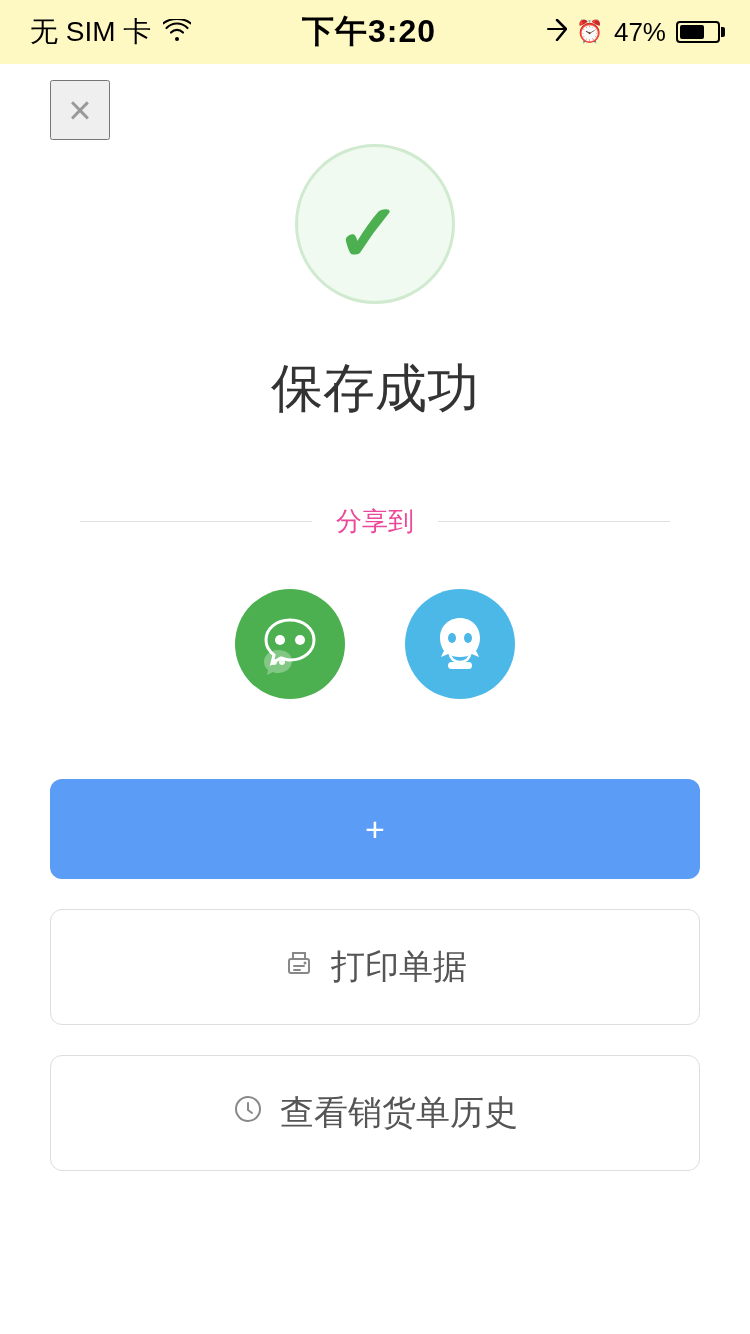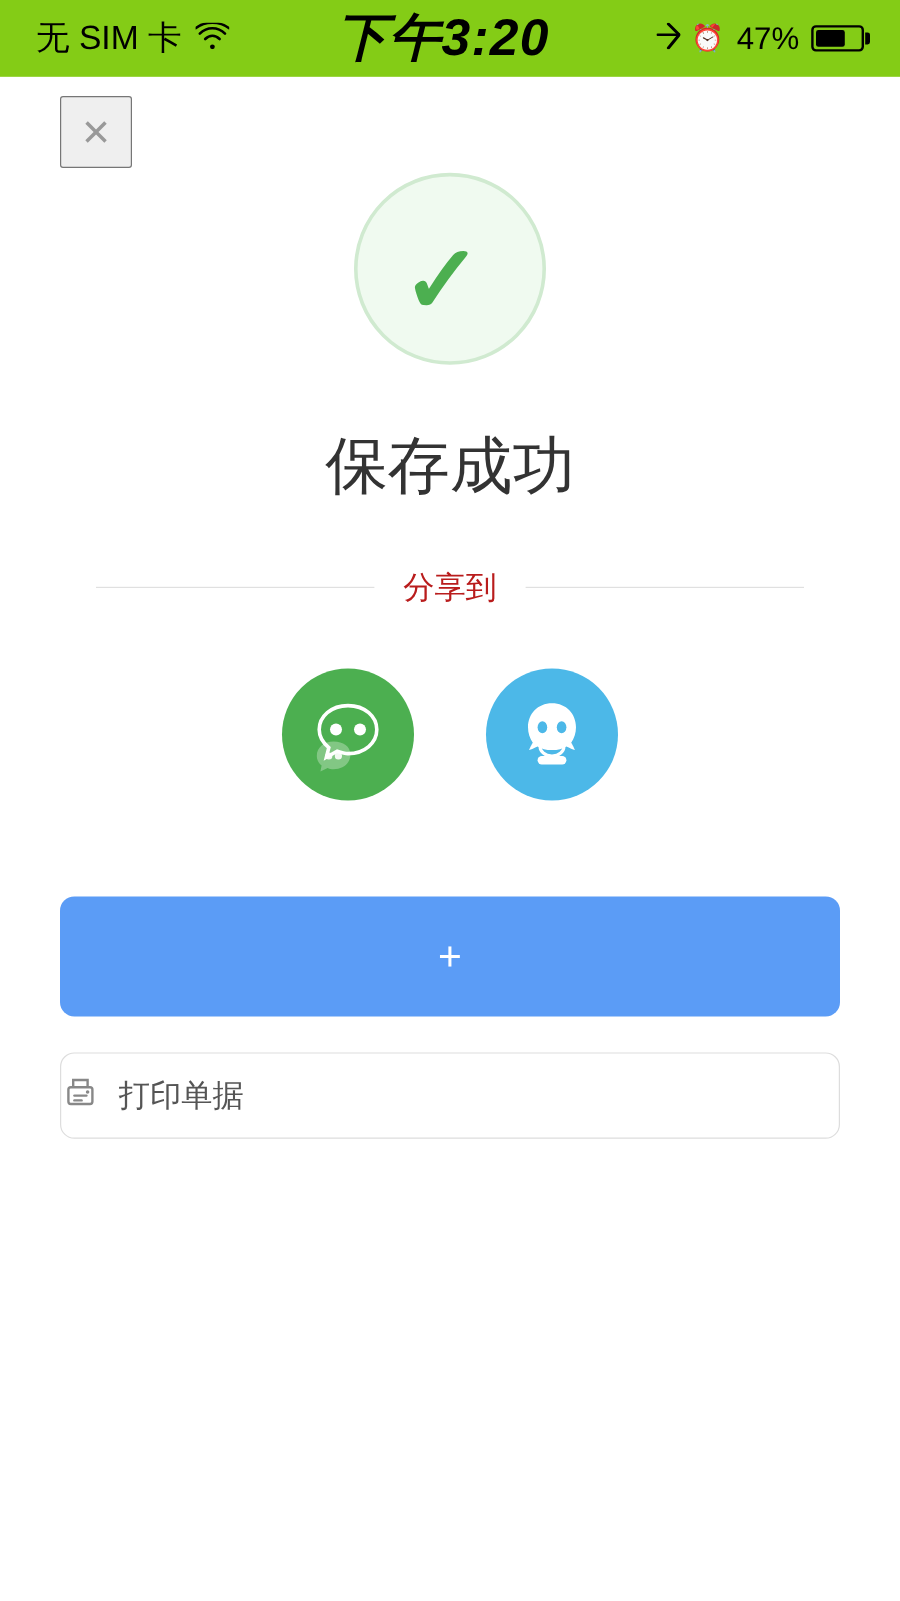--- a/index.html
+++ b/index.html
@@ -15,38 +15,37 @@
     }
 
     
     .status-bar {
       width: 100%;
       height: 64px;
       display: flex;
       align-items: center;
       justify-content: space-between;
       padding: 0 30px;
-      background: #84cc16;
+      background: #fef9c3;
     }
 
     .status-left {
       display: flex;
       align-items: center;
       gap: 12px;
       font-size: 28px;
       color: #000;
       font-weight: 500;
     }
 
     .status-center {
-      font-size: 43px;
+      font-size: 32px;
       font-weight: 600;
       color: #000;
       letter-spacing: 1px;
-      font-style: italic;
     }
 
     .status-right {
       display: flex;
       align-items: center;
       gap: 10px;
       font-size: 26px;
       color: #000;
     }
 
@@ -133,42 +132,42 @@
       color: #4caf50;
       font-weight: 700;
       line-height: 1;
     }
 
     
     .success-title {
       font-size: 52px;
       font-weight: 500;
       color: #333;
-      margin-bottom: 48px;
+      margin-bottom: 80px;
     }
 
     
     .share-divider {
       width: 100%;
       display: flex;
       align-items: center;
       padding: 0 80px;
       margin-bottom: 50px;
     }
 
     .divider-line {
       flex: 1;
       height: 1px;
       background: #e0e0e0;
     }
 
     .share-label {
       padding: 0 24px;
       font-size: 26px;
-      color: #b91c1c;
+      color: #ec4899;
     }
 
     
     .share-icons {
       display: flex;
       gap: 60px;
       margin-bottom: 80px;
     }
 
     .share-icon-btn {
@@ -216,29 +215,29 @@
       color: #fff;
       display: flex;
       align-items: center;
       justify-content: center;
       gap: 16px;
       cursor: pointer;
     }
 
     .btn-secondary {
       width: 100%;
-      height: 72px;
+      height: 116px;
       background: #fff;
       border: 1.5px solid #ddd;
       border-radius: 12px;
-      font-size: 26px;
+      font-size: 34px;
       color: #555;
       display: flex;
       align-items: center;
-      justify-content: flex-start;
+      justify-content: center;
       gap: 16px;
       cursor: pointer;
     }
   </style>
 </head>
 <body>
 
 <div class="status-bar">
   <div class="status-left">
     <span>无 SIM 卡</span>
@@ -321,15 +320,24 @@
           <rect x="6" y="12" width="20" height="14" rx="2" stroke="#888" stroke-width="2"></rect>
           <path d="M10 12V6h12v6" stroke="#888" stroke-width="2"></path>
           <rect x="10" y="18" width="12" height="2" fill="#888" rx="1"></rect>
           <rect x="10" y="22" width="8" height="2" fill="#888" rx="1"></rect>
           <circle cx="22" cy="16" r="1.5" fill="#888"></circle>
         </svg>
       </span>
       <span>打印单据</span>
     </button>
 
+    <button class="btn-secondary">
+      <span>
+        <svg width="32" height="32" viewBox="0 0 32 32" fill="none">
+          <circle cx="16" cy="16" r="12" stroke="#888" stroke-width="2"></circle>
+          <path d="M16 10v7l4 3" stroke="#888" stroke-width="2" stroke-linecap="round" stroke-linejoin="round"></path>
+        </svg>
+      </span>
+      <span>查看销货单历史</span>
+    </button>
   </div>
 
 </div>
 
 </body></html>

